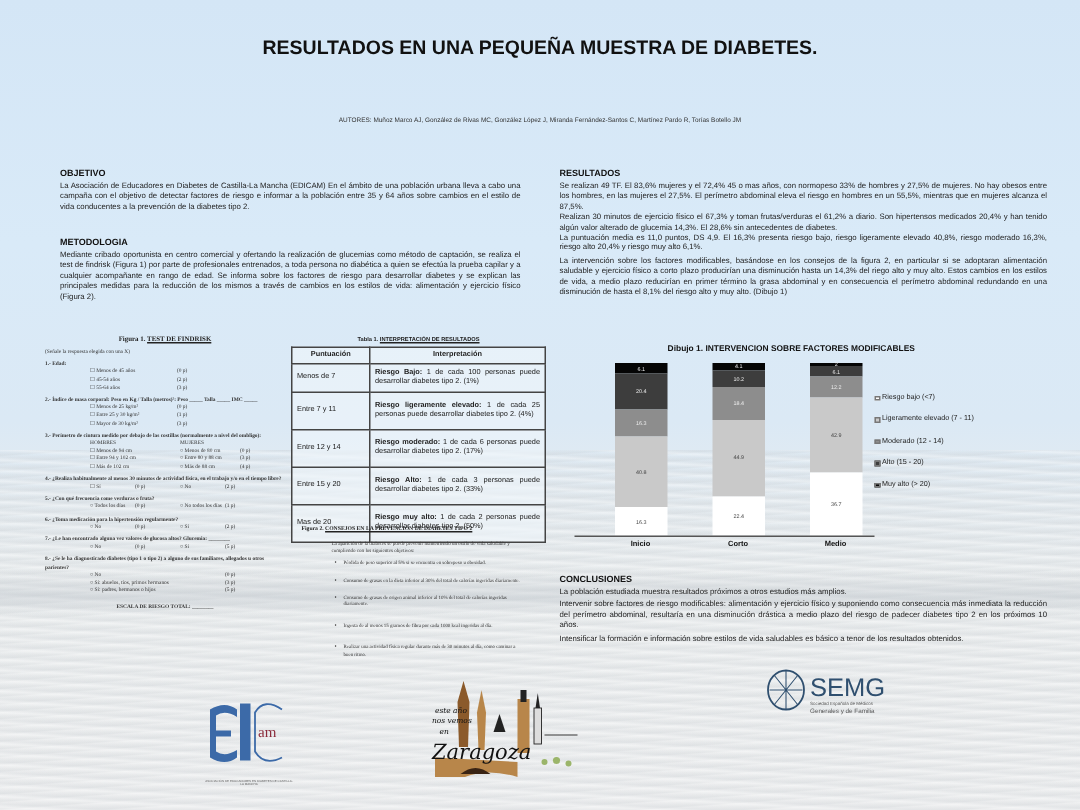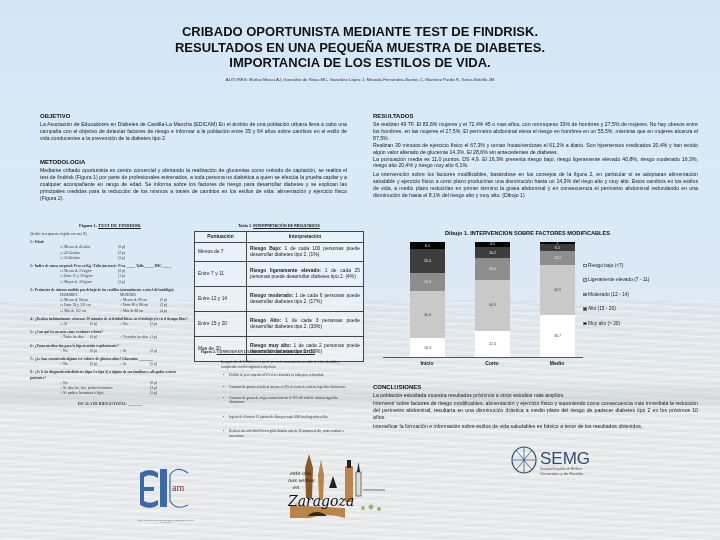--- a/index.html
+++ b/index.html
@@ -90,23 +90,21 @@
     .logo-zgz { left: 285px; top: 450px; width: 120px; height: 85px; }
     .logo-semg { left: 510px; top: 444px; width: 110px; height: 36px; }
   </style>
 </head>
 <body>
 
 <div class="snow"></div>
 <div class="city"></div>
 
 <div class="title">
-  <div>CRIBADO OPORTUNISTA MEDIANTE TEST DE FINDRISK.</div>
   <div>RESULTADOS EN UNA PEQUEÑA MUESTRA DE DIABETES.</div>
-  <div>IMPORTANCIA DE LOS ESTILOS DE VIDA.</div>
 </div>
 <div class="authors">AUTORES: Muñoz Marco AJ, González de Rivas MC, González López J, Miranda Fernández-Santos C, Martínez Pardo R, Torías Botello JM</div>
 
 <div class="abs" style="left:40px; top:113px; width:307px;">
   <div class="sec-h">OBJETIVO</div>
   <div class="para">La Asociación de Educadores en Diabetes de Castilla-La Mancha (EDICAM) En el ámbito de una población urbana lleva a cabo una campaña con el objetivo de detectar factores de riesgo e informar a la población entre 35 y 64 años sobre cambios en el estilo de vida conducentes a la prevención de la diabetes tipo 2.</div>
 </div>
 
 <div class="abs" style="left:40px; top:159px; width:307px;">
   <div class="sec-h">METODOLOGIA</div>

